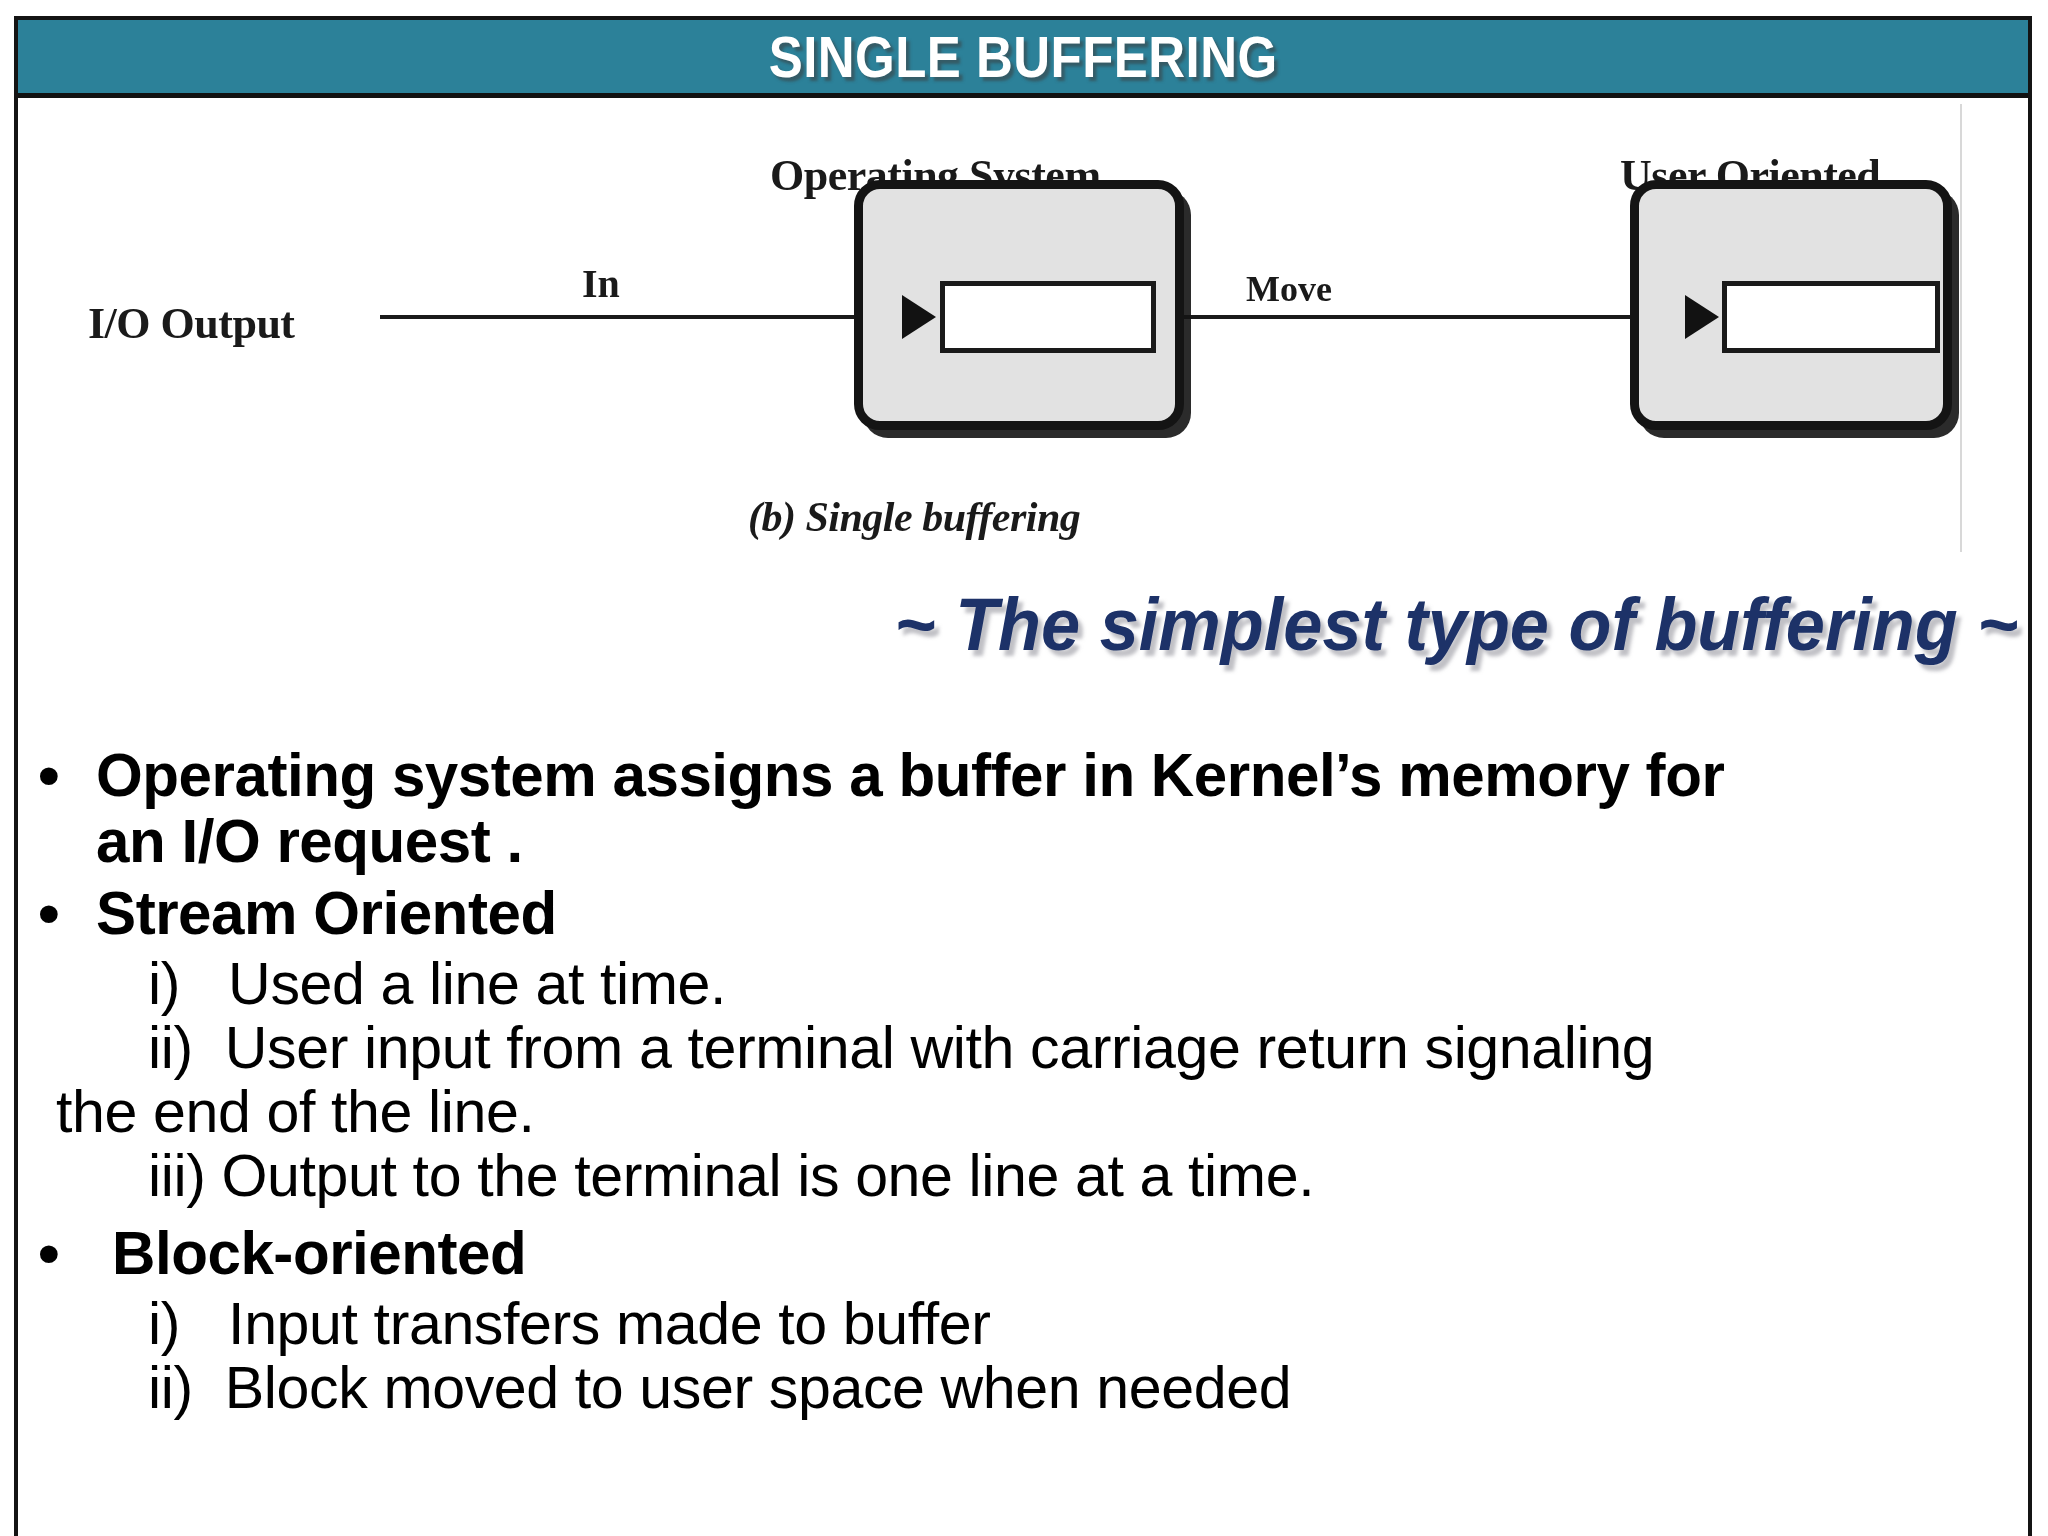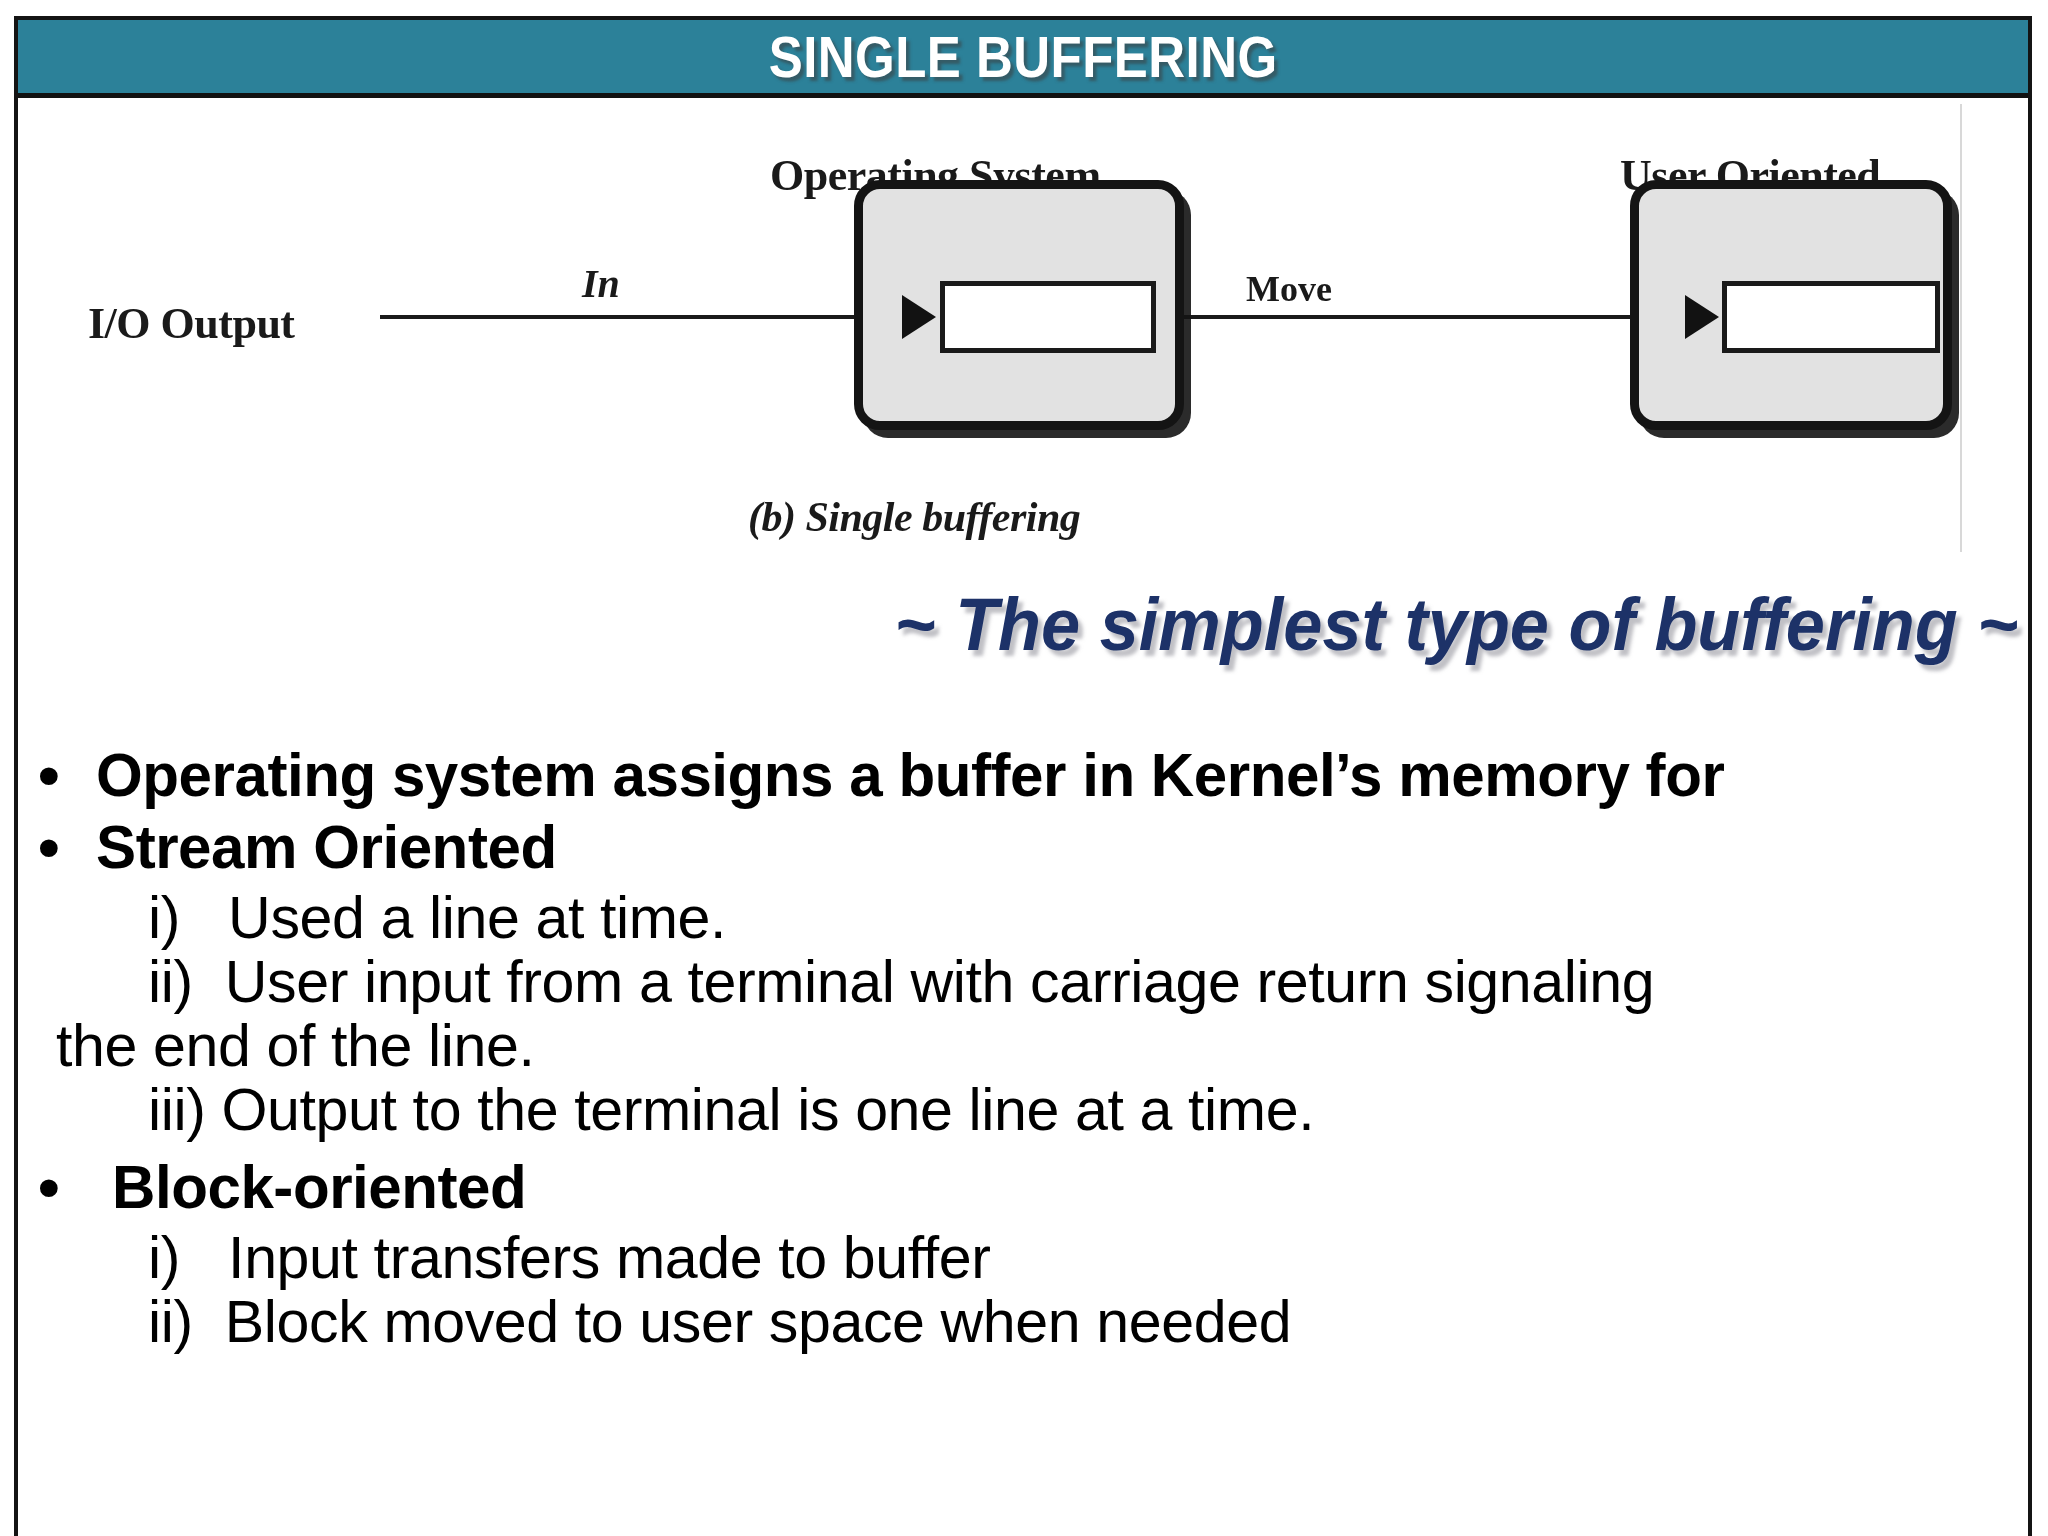--- a/index.html
+++ b/index.html
@@ -81,21 +81,21 @@
     font-family: "Liberation Serif", serif;
     font-weight: bold;
     color: #1a1a1a;
     white-space: nowrap;
     line-height: 1;
   }
 
   #lbl-os      { left: 748px; top: 50px;  font-size: 44px; letter-spacing: -0.5px; }
   #lbl-user    { left: 1598px; top: 50px; font-size: 44px; letter-spacing: -0.5px; }
   #lbl-io      { left: 66px;  top: 198px; font-size: 44px; letter-spacing: -0.5px; }
-  #lbl-in      { left: 560px; top: 160px; font-size: 40px; font-style: italic; }
+  #lbl-in      { left: 560px; top: 160px; font-size: 40px; }
   #lbl-move    { left: 1224px; top: 160px; font-size: 36px; margin-top: 7px; }
   #fig-caption { left: 726px; top: 392px; font-size: 42px; letter-spacing: -0.5px; font-style: italic; }
 
   
   .wire {
     position: absolute;
     height: 4px;
     background: #1a1a1a;
   }
   #wire-left  { left: 358px;  top: 211px; width: 500px; }
@@ -269,20 +269,23 @@
   <div id="tagline">
     <span id="tagline-text">~ The simplest type of buffering ~</span>
   </div>
 
   <div id="body">
 
     <div class="bullet-row">
       <span class="bullet-dot">•</span>
       <span class="bullet-text">Operating system assigns a buffer in Kernel’s memory for</span>
     </div>
+    <div class="line">
+      <span class="cont-text">an I/O request .</span>
+    </div>
 
     <div class="gap-xs"></div>
 
     <div class="bullet-row">
       <span class="bullet-dot">•</span>
       <span class="bullet-text">Stream Oriented</span>
     </div>
 
     <div class="gap-xs"></div>
 

